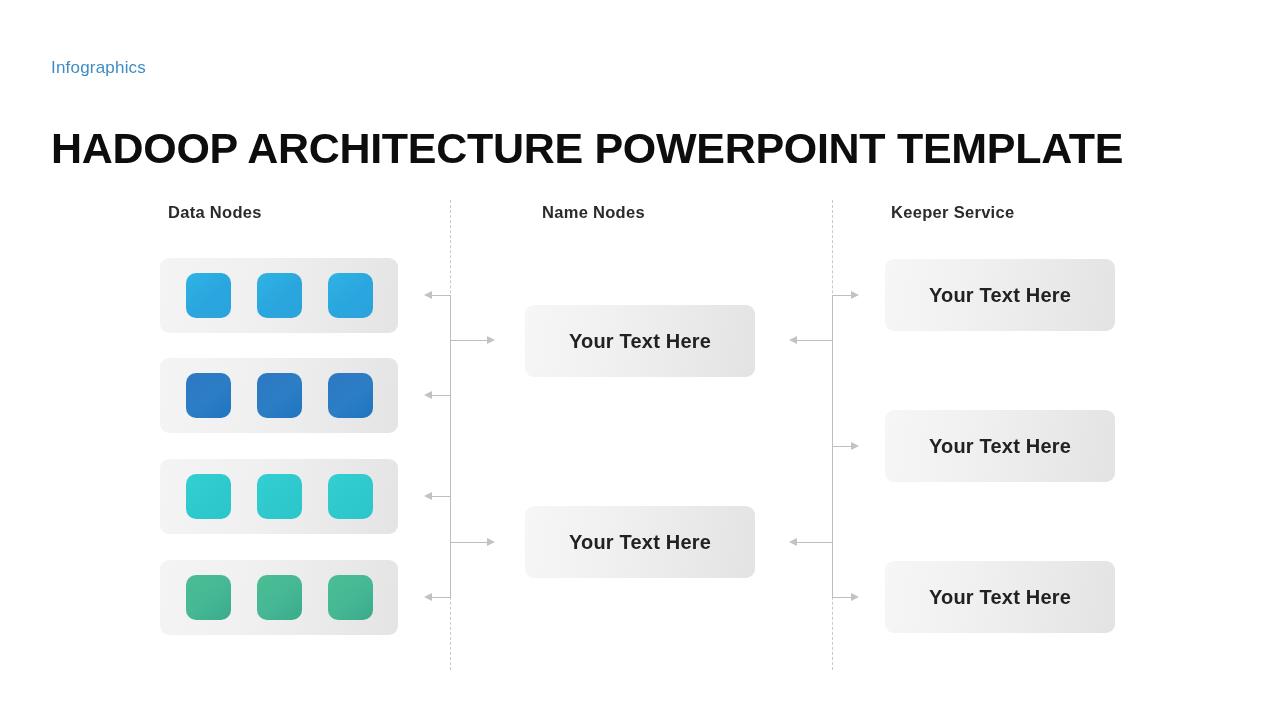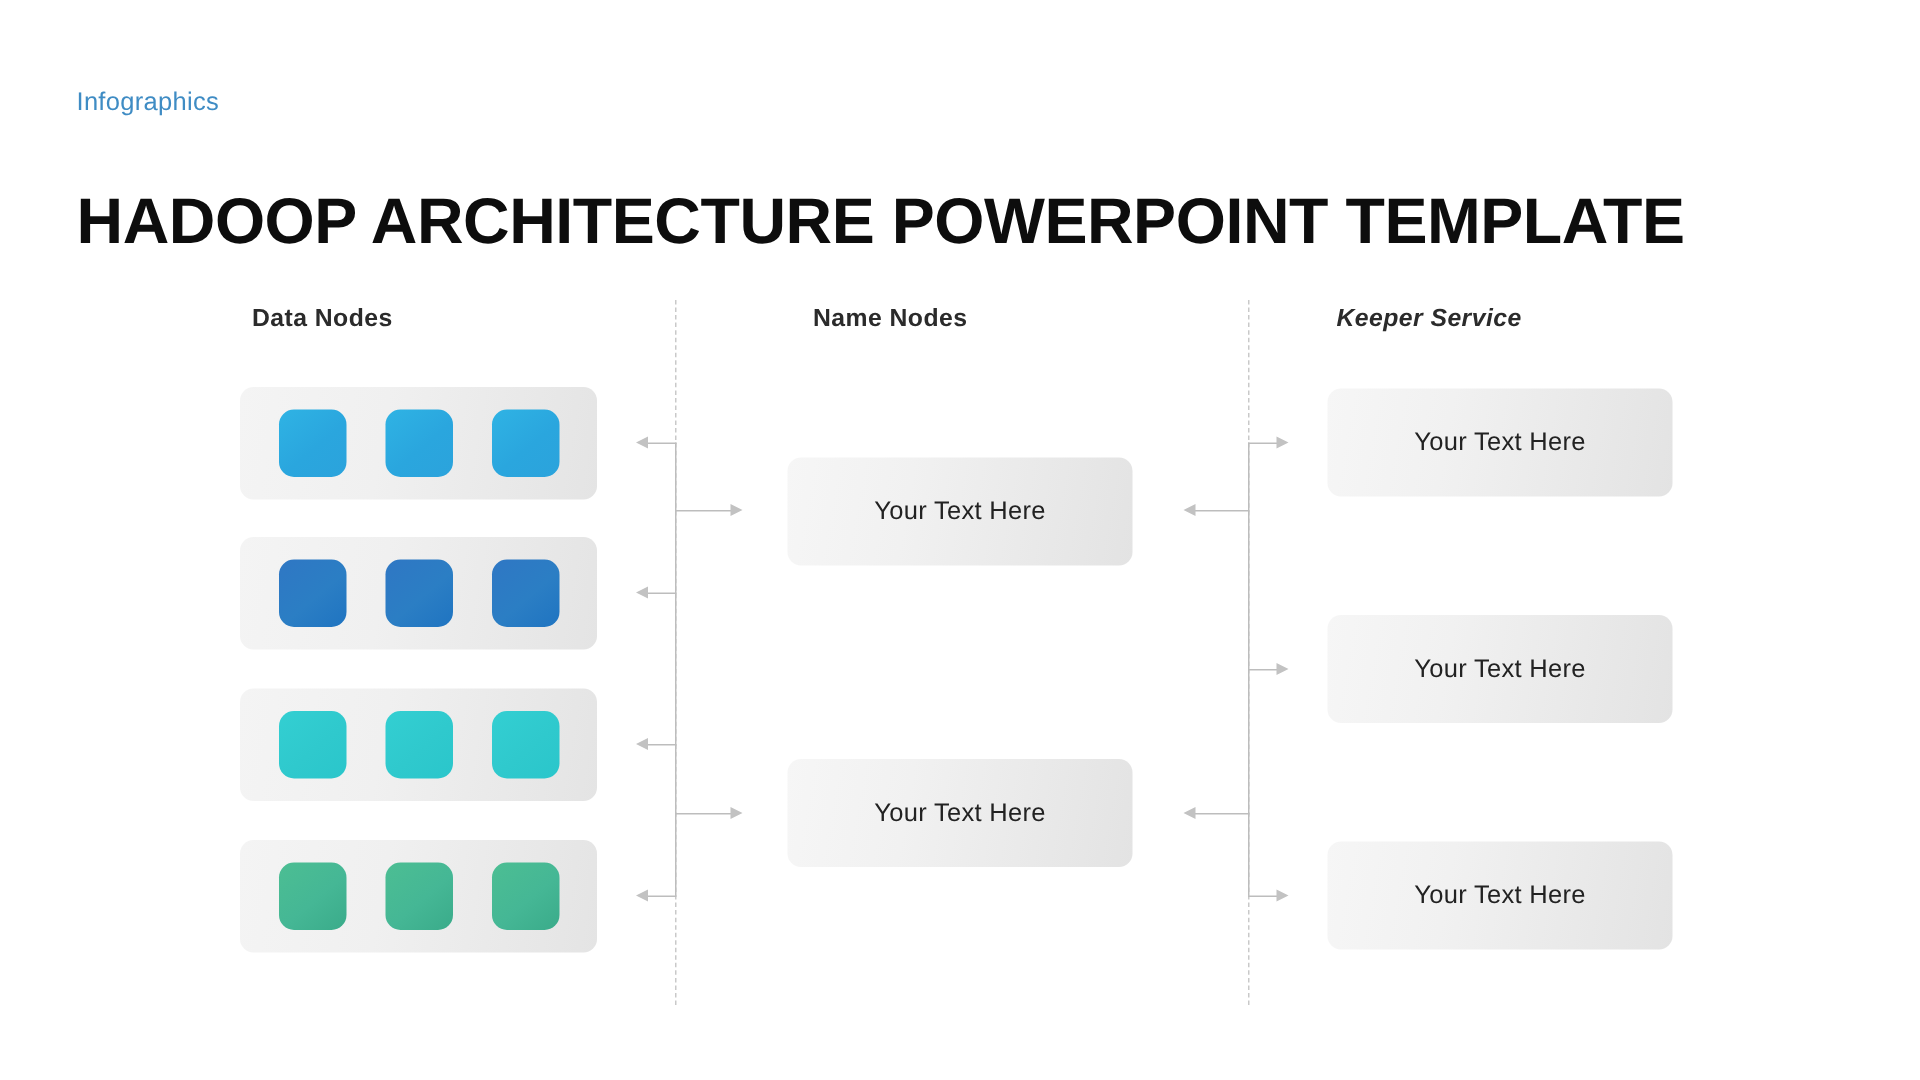--- a/index.html
+++ b/index.html
@@ -41,21 +41,21 @@
   .col-heading {
     position: absolute;
     font-size: 16.5px;
     font-weight: bold;
     color: #2b2b2b;
     letter-spacing: 0.3px;
     white-space: nowrap;
   }
   #head-data   { left: 168px; top: 203px; }
   #head-name   { left: 542px; top: 203px; }
-  #head-keeper { left: 891px; top: 203px; font-style: italic; }
+  #head-keeper { left: 891px; top: 203px; }
 
   
   .node-row {
     position: absolute;
     left: 160px;
     width: 238px;
     height: 75px;
     border-radius: 9px;
     background: linear-gradient(100deg, #f4f4f4 0%, #f0f0f0 40%, #e4e4e4 100%);
     display: flex;
@@ -79,22 +79,22 @@
   .row-4 .node-sq { background: linear-gradient(140deg, #4cbe93 0%, #45b795 55%, #3aab8a 100%); }
 
   
   .text-box {
     position: absolute;
     border-radius: 9px;
     background: linear-gradient(100deg, #f6f6f6 0%, #f1f1f1 35%, #e3e3e3 100%);
     display: flex;
     align-items: center;
     justify-content: center;
-    font-size: 17px;
-    font-weight: normal;
+    font-size: 20px;
+    font-weight: bold;
     color: #222222;
     letter-spacing: 0.2px;
   }
   .center-box { left: 525px; width: 230px; height: 72px; }
   #center-box-1 { top: 305px; }
   #center-box-2 { top: 506px; }
 
   .right-box { left: 885px; width: 230px; height: 72px; }
   #right-box-1 { top: 259px; }
   #right-box-2 { top: 410px; }

